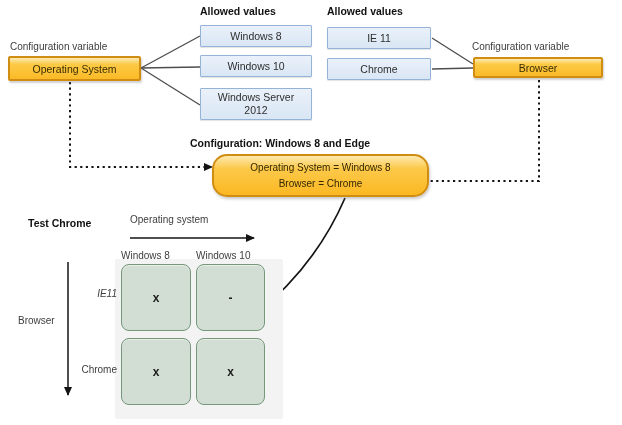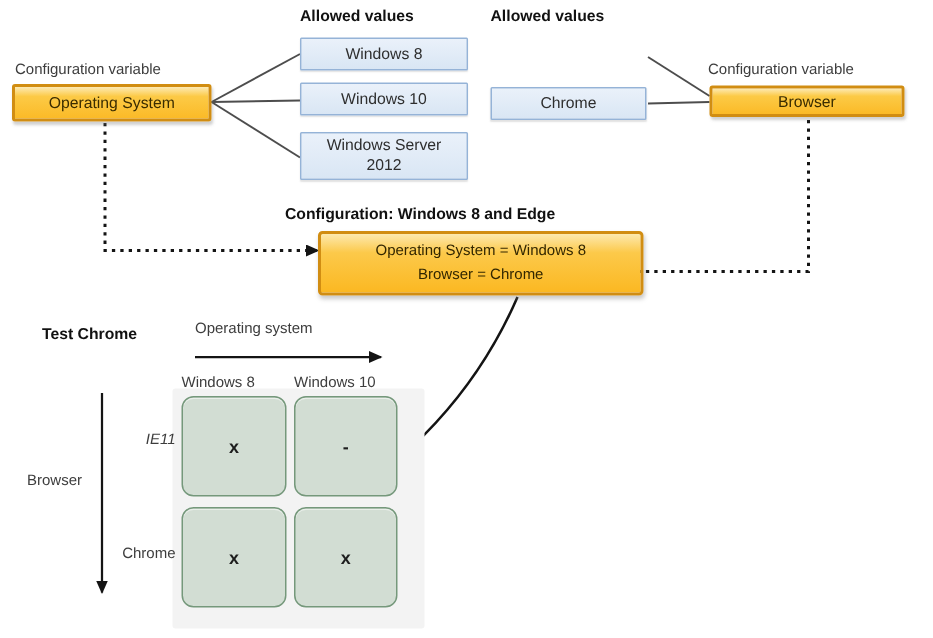--- a/index.html
+++ b/index.html
@@ -89,31 +89,34 @@
     <span>Windows 8</span>
   </div>
   <div class="abs value-box" style="left:200px;top:55px;width:110px;height:20px;">
     <span>Windows 10</span>
   </div>
   <div class="abs value-box" style="left:200px;top:88px;width:110px;height:30px;">
     <span class="wrap">Windows Server 2012</span>
   </div>
 
   <div class="abs heading center" style="left:327px;top:5px;width:105px;">Allowed values</div>
+  <div class="abs value-box" style="left:327px;top:27px;width:102px;height:20px;">
+    <span>IE 11</span>
+  </div>
   <div class="abs value-box" style="left:327px;top:58px;width:102px;height:20px;">
     <span>Chrome</span>
   </div>
 
   <div class="abs lbl" style="left:472px;top:41px;">Configuration variable</div>
   <div class="abs orange-box" style="left:473px;top:57px;width:126px;height:17px;">
     <span>Browser</span>
   </div>
 
   <div class="abs heading center" style="left:190px;top:137px;width:260px;">Configuration: Windows 8 and Edge</div>
-  <div class="abs config-box" style="left:212px;top:154px;width:213px;height:39px;">
+  <div class="abs config-box" style="left:212px;top:154px;width:213px;height:39px;border-radius:15px;">
     <div>Operating System = Windows 8</div>
     <div>Browser = Chrome</div>
   </div>
 
   <div class="abs heading" style="left:28px;top:217px;">Test Chrome</div>
   <div class="abs lbl center" style="left:130px;top:214px;width:128px;">Operating system</div>
   <div class="abs lbl" style="left:18px;top:315px;">Browser</div>
 
   <div class="abs panel" style="left:115px;top:259px;width:168px;height:160px;"></div>
 

